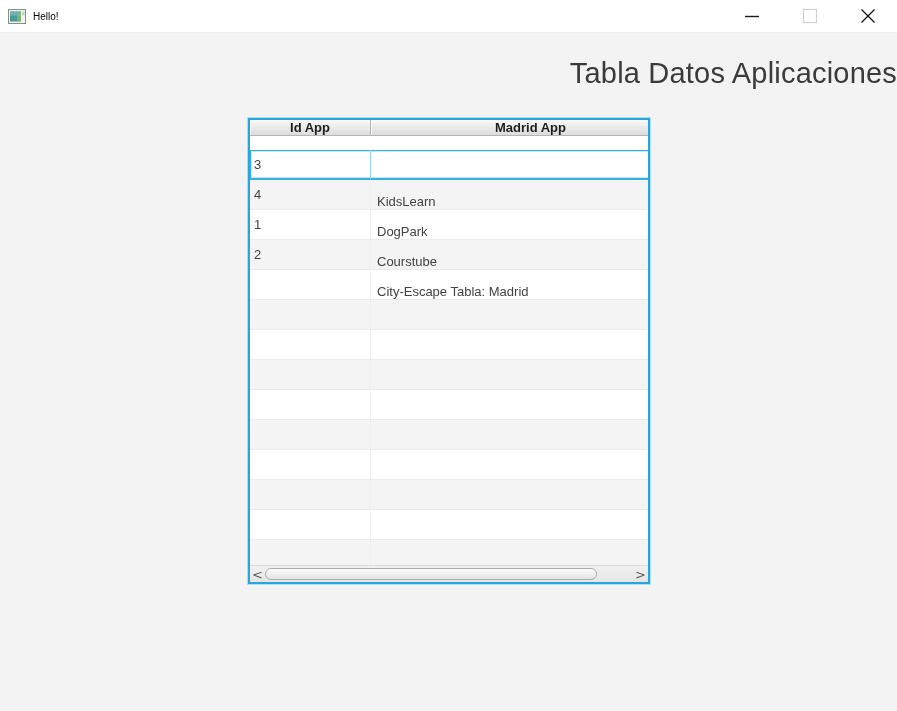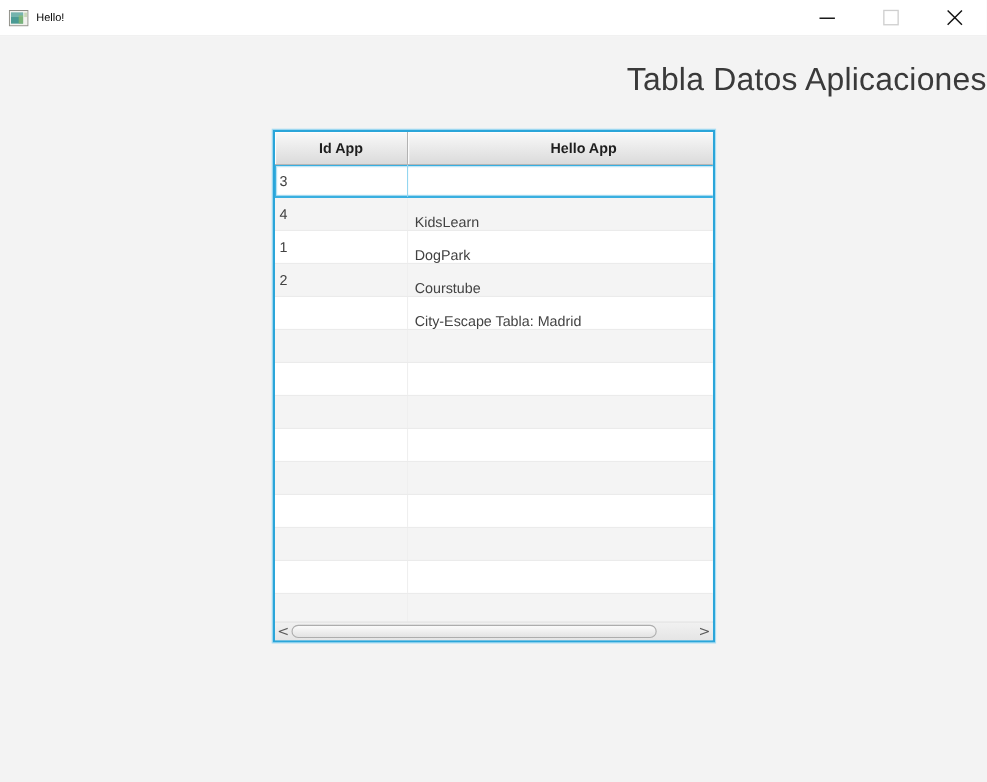--- a/index.html
+++ b/index.html
@@ -45,21 +45,21 @@
   .table-view {
     position:absolute; left:248px; top:118px;
     width:402px; height:466px;
     background:#ffffff;
     border:2px solid #2aa5d9;
     box-shadow:0 0 0 1px #a9def4;
   }
   .clip { position:absolute; left:0; right:0; overflow:hidden; }
   .header-clip { top:0; height:30px; z-index:3; }
   .table-header {
-    display:flex; width:440px; height:30px;
+    display:flex; width:440px; height:16px;
     background:linear-gradient(to bottom,#f9f9f9,#dbdbdb);
     border-bottom:1px solid #b5b5b5;
   }
   .th {
     display:flex; align-items:center; justify-content:center;
     font-size:13px; font-weight:bold; color:#1e1e1e;
     height:100%;
   }
   .th-id   { width:121px; border-right:1px solid #b2b2b2; box-shadow:inset 1px 1px 0 #fdfdfd; }
   .th-name { width:319px; box-shadow:inset 1px 1px 0 #fdfdfd; }
@@ -140,21 +140,21 @@
     </div>
   </div>
 
   <div class="page-title">Tabla Datos Aplicaciones</div>
 
   <div class="table-view">
 
     <div class="clip header-clip">
       <div class="table-header">
         <div class="th th-id">Id App</div>
-        <div class="th th-name">Hello App</div>
+        <div class="th th-name">Madrid App</div>
       </div>
     </div>
 
     <div class="clip rows-clip">
       <div class="row focused">
         <div class="td td-id">3</div>
         <div class="td td-name">KidsLearn</div>
       </div>
       <div class="row">
         <div class="td td-id">4</div>

